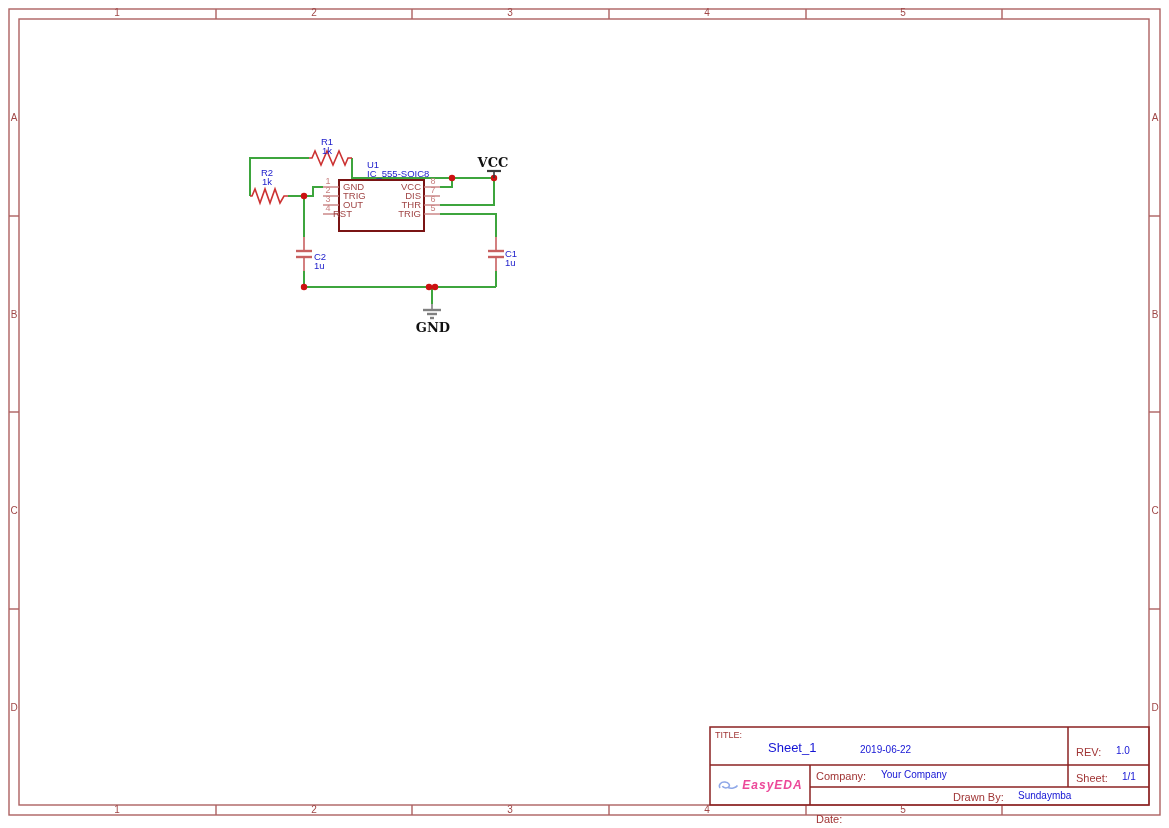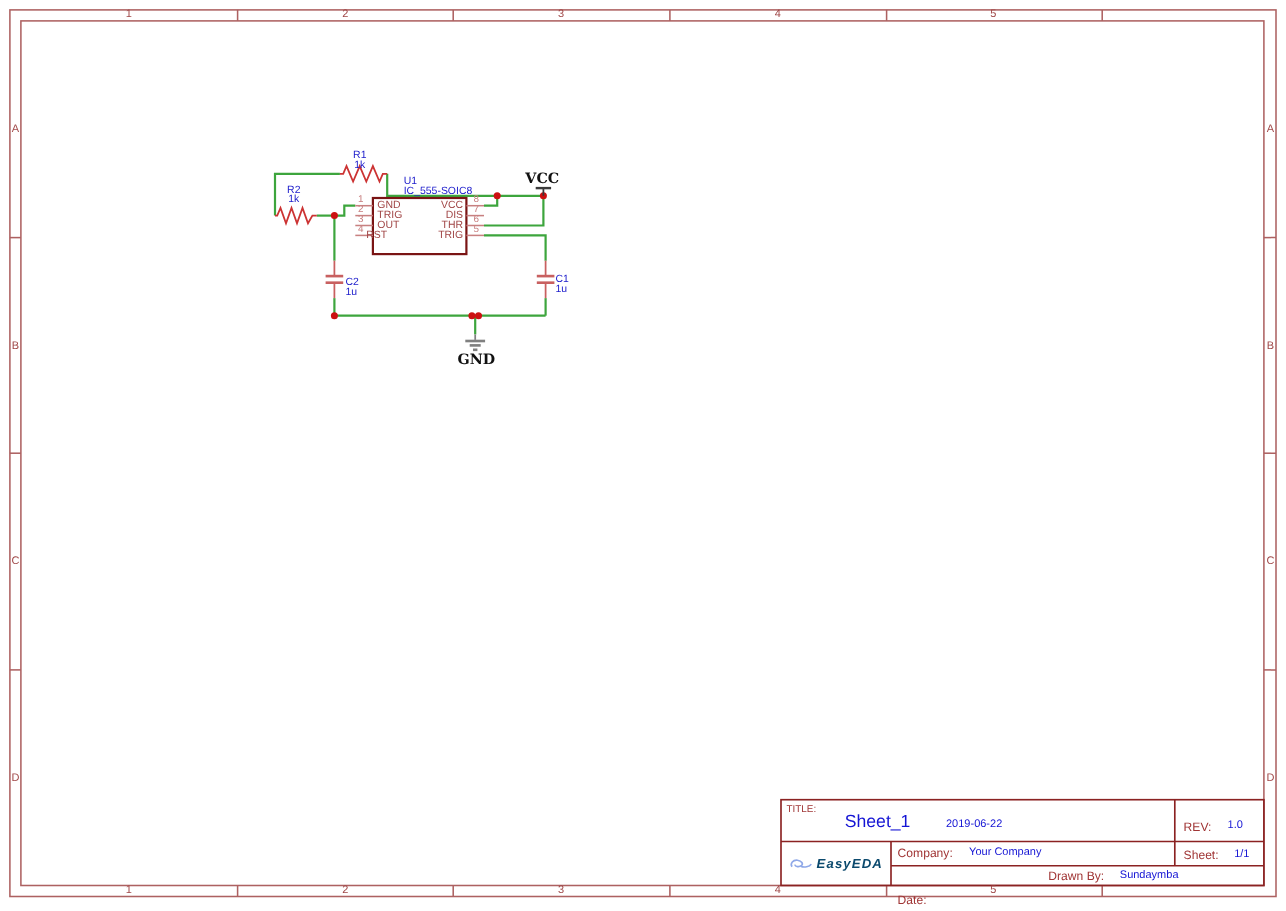--- a/index.html
+++ b/index.html
@@ -17,24 +17,24 @@
   .pinname{color:#a04545;font-size:9.5px;line-height:11px;}
   .pinnum{color:#c88080;font-size:9px;line-height:10px;text-align:center;width:14px;}
   .netlbl{color:#111111;font-family:"DejaVu Serif","Liberation Serif",serif;font-size:13px;font-weight:600;text-align:center;width:36px;}
   .framelbl{color:#a04848;font-size:10px;line-height:11px;text-align:center;}
   
   .tb-label{color:#a03535;}
   .tb-value{color:#1414d4;}
   .tb-s9{font-size:9px;line-height:10px;}
   .tb-s11{font-size:11px;line-height:12px;}
   .tb-s12{font-size:10px;line-height:14px;}
-  .tb-s13{font-size:16px;line-height:15px;}
+  .tb-s13{font-size:13px;line-height:15px;}
   #logo-cell{position:absolute;left:712px;top:766px;width:96px;height:38px;
     display:flex;align-items:center;justify-content:center;gap:3px;}
-  #logo-text{color:#0c4a6e;font-size:12px;font-weight:bold;font-style:italic;letter-spacing:1px;}
+  #logo-text{color:#ec4899;font-size:12px;font-weight:bold;font-style:italic;letter-spacing:1px;}
 </style>
 </head>
 <body>
 
 <div id="sheet">
 
   <svg id="schem-svg" width="1169" height="828" viewBox="0 0 1169 828">
 
     <g stroke="#ad6161" stroke-width="1.4" fill="none">
       <rect x="9" y="9" width="1151" height="806"></rect>

